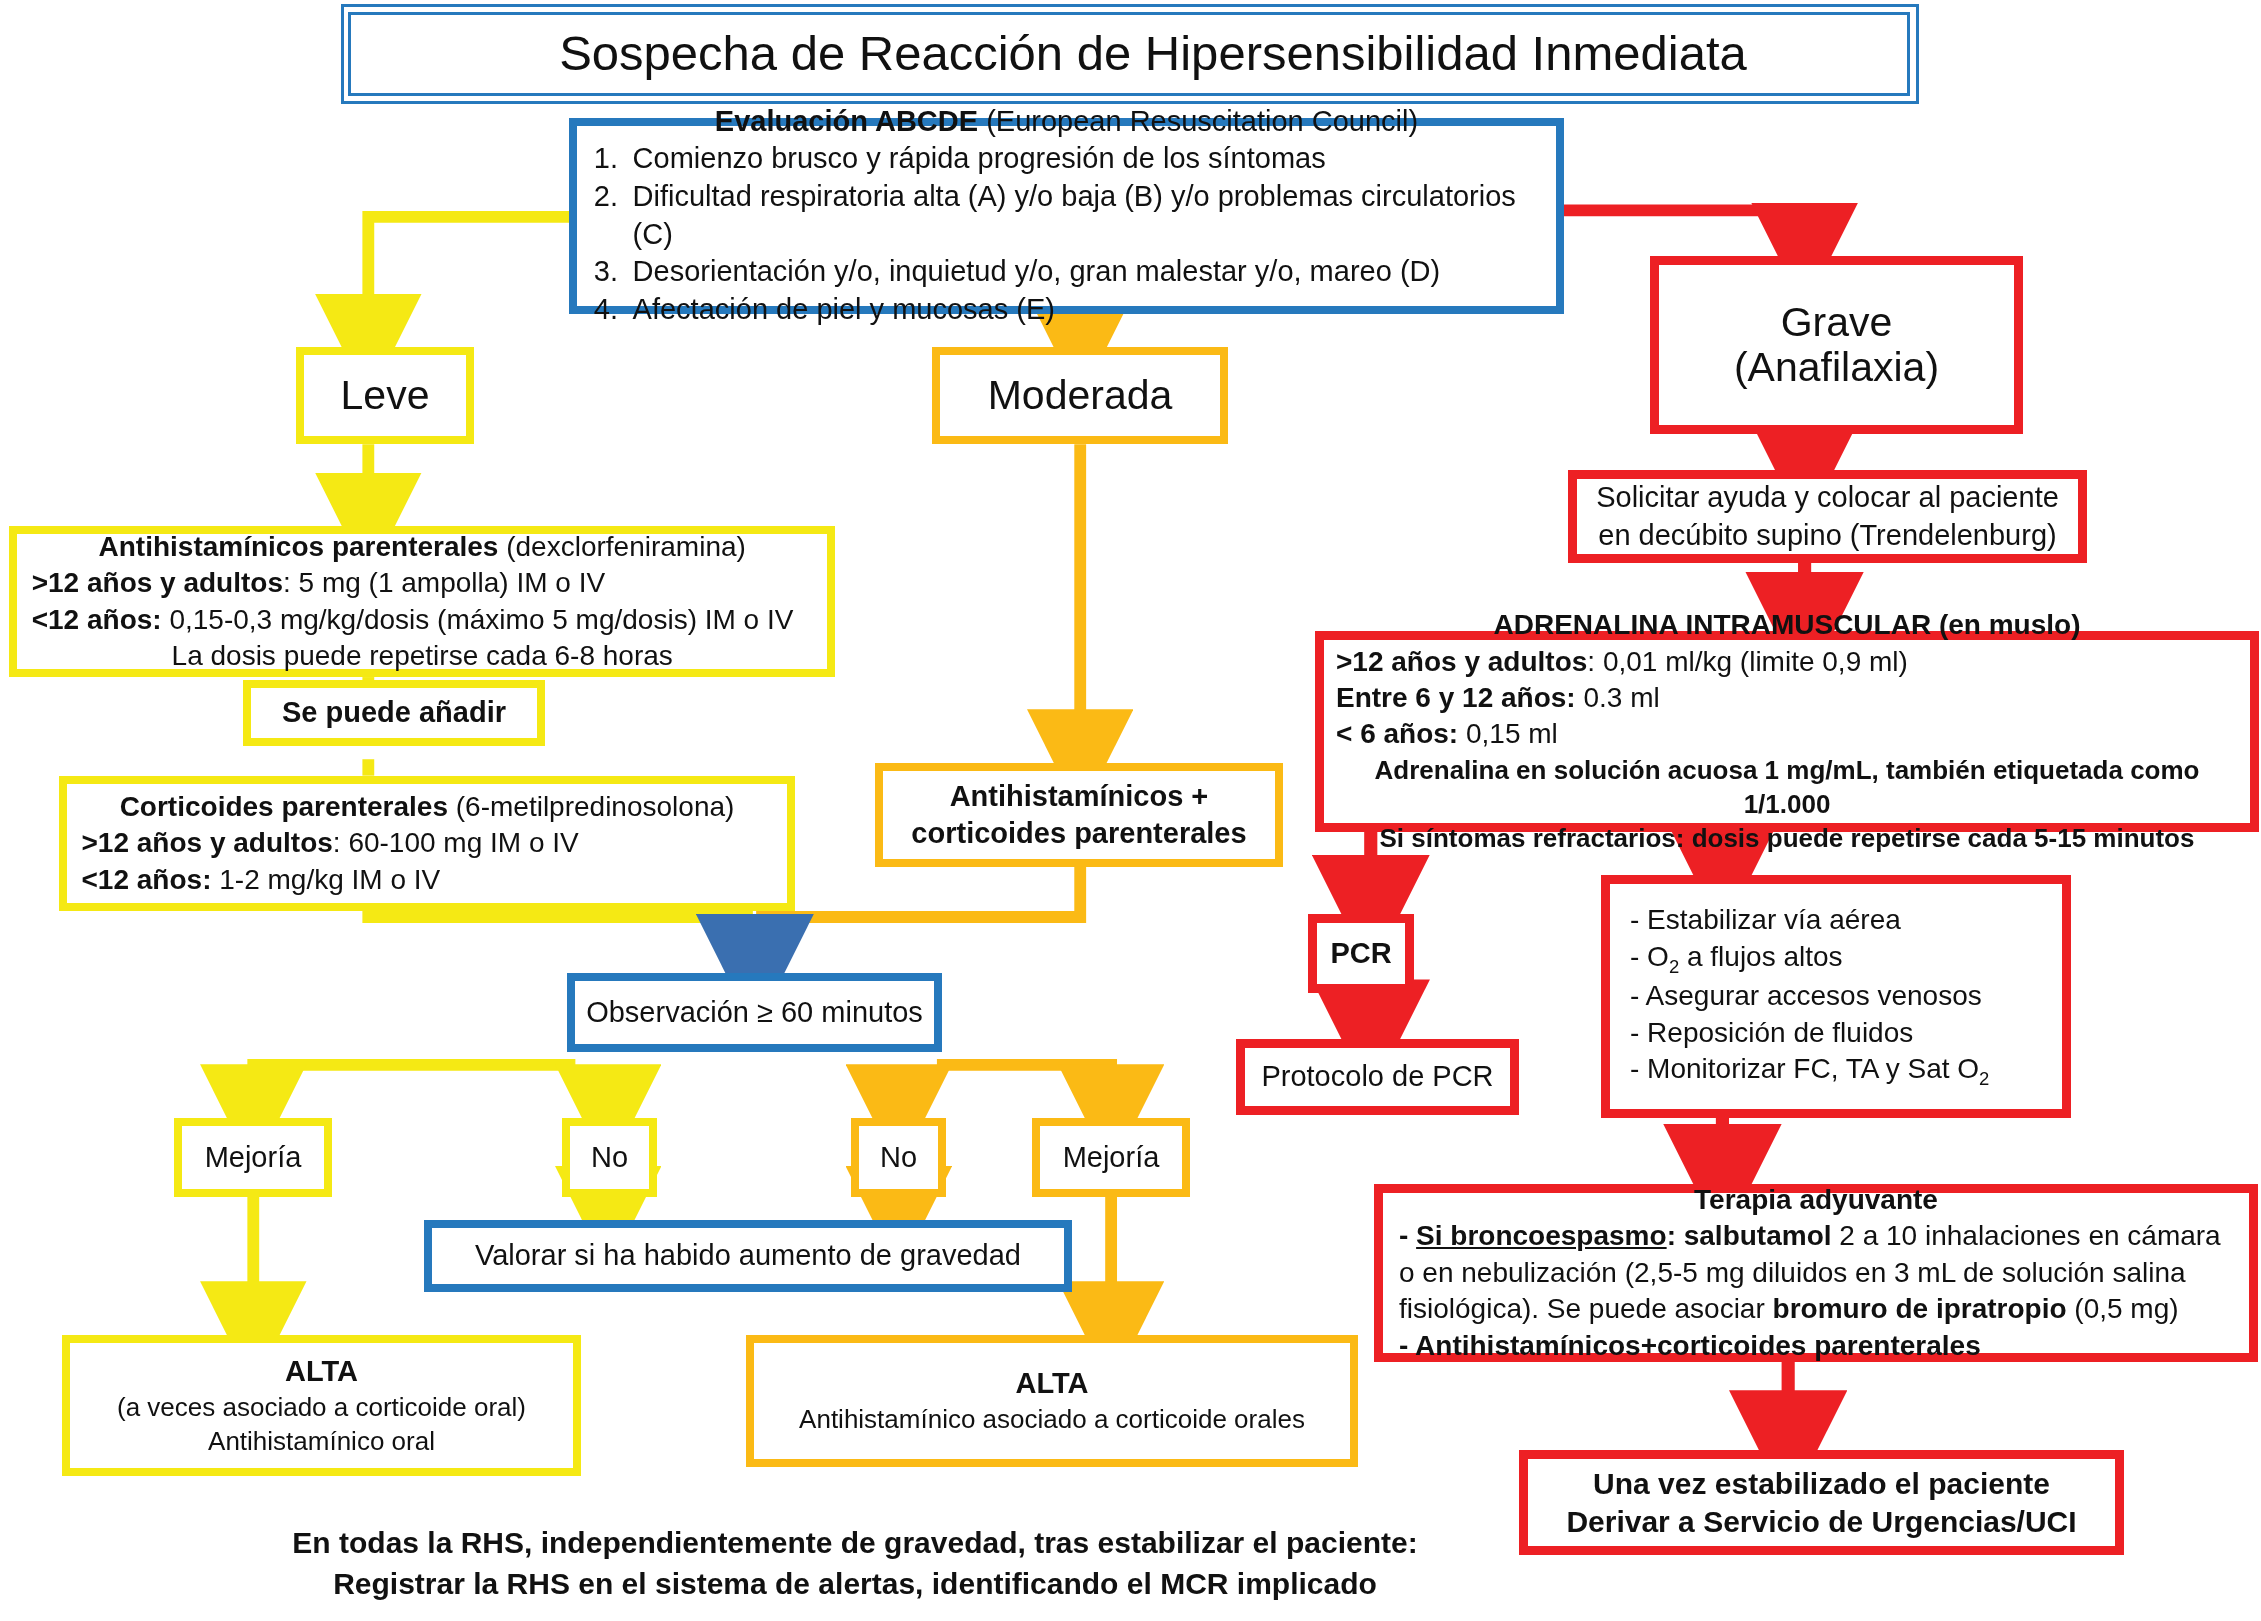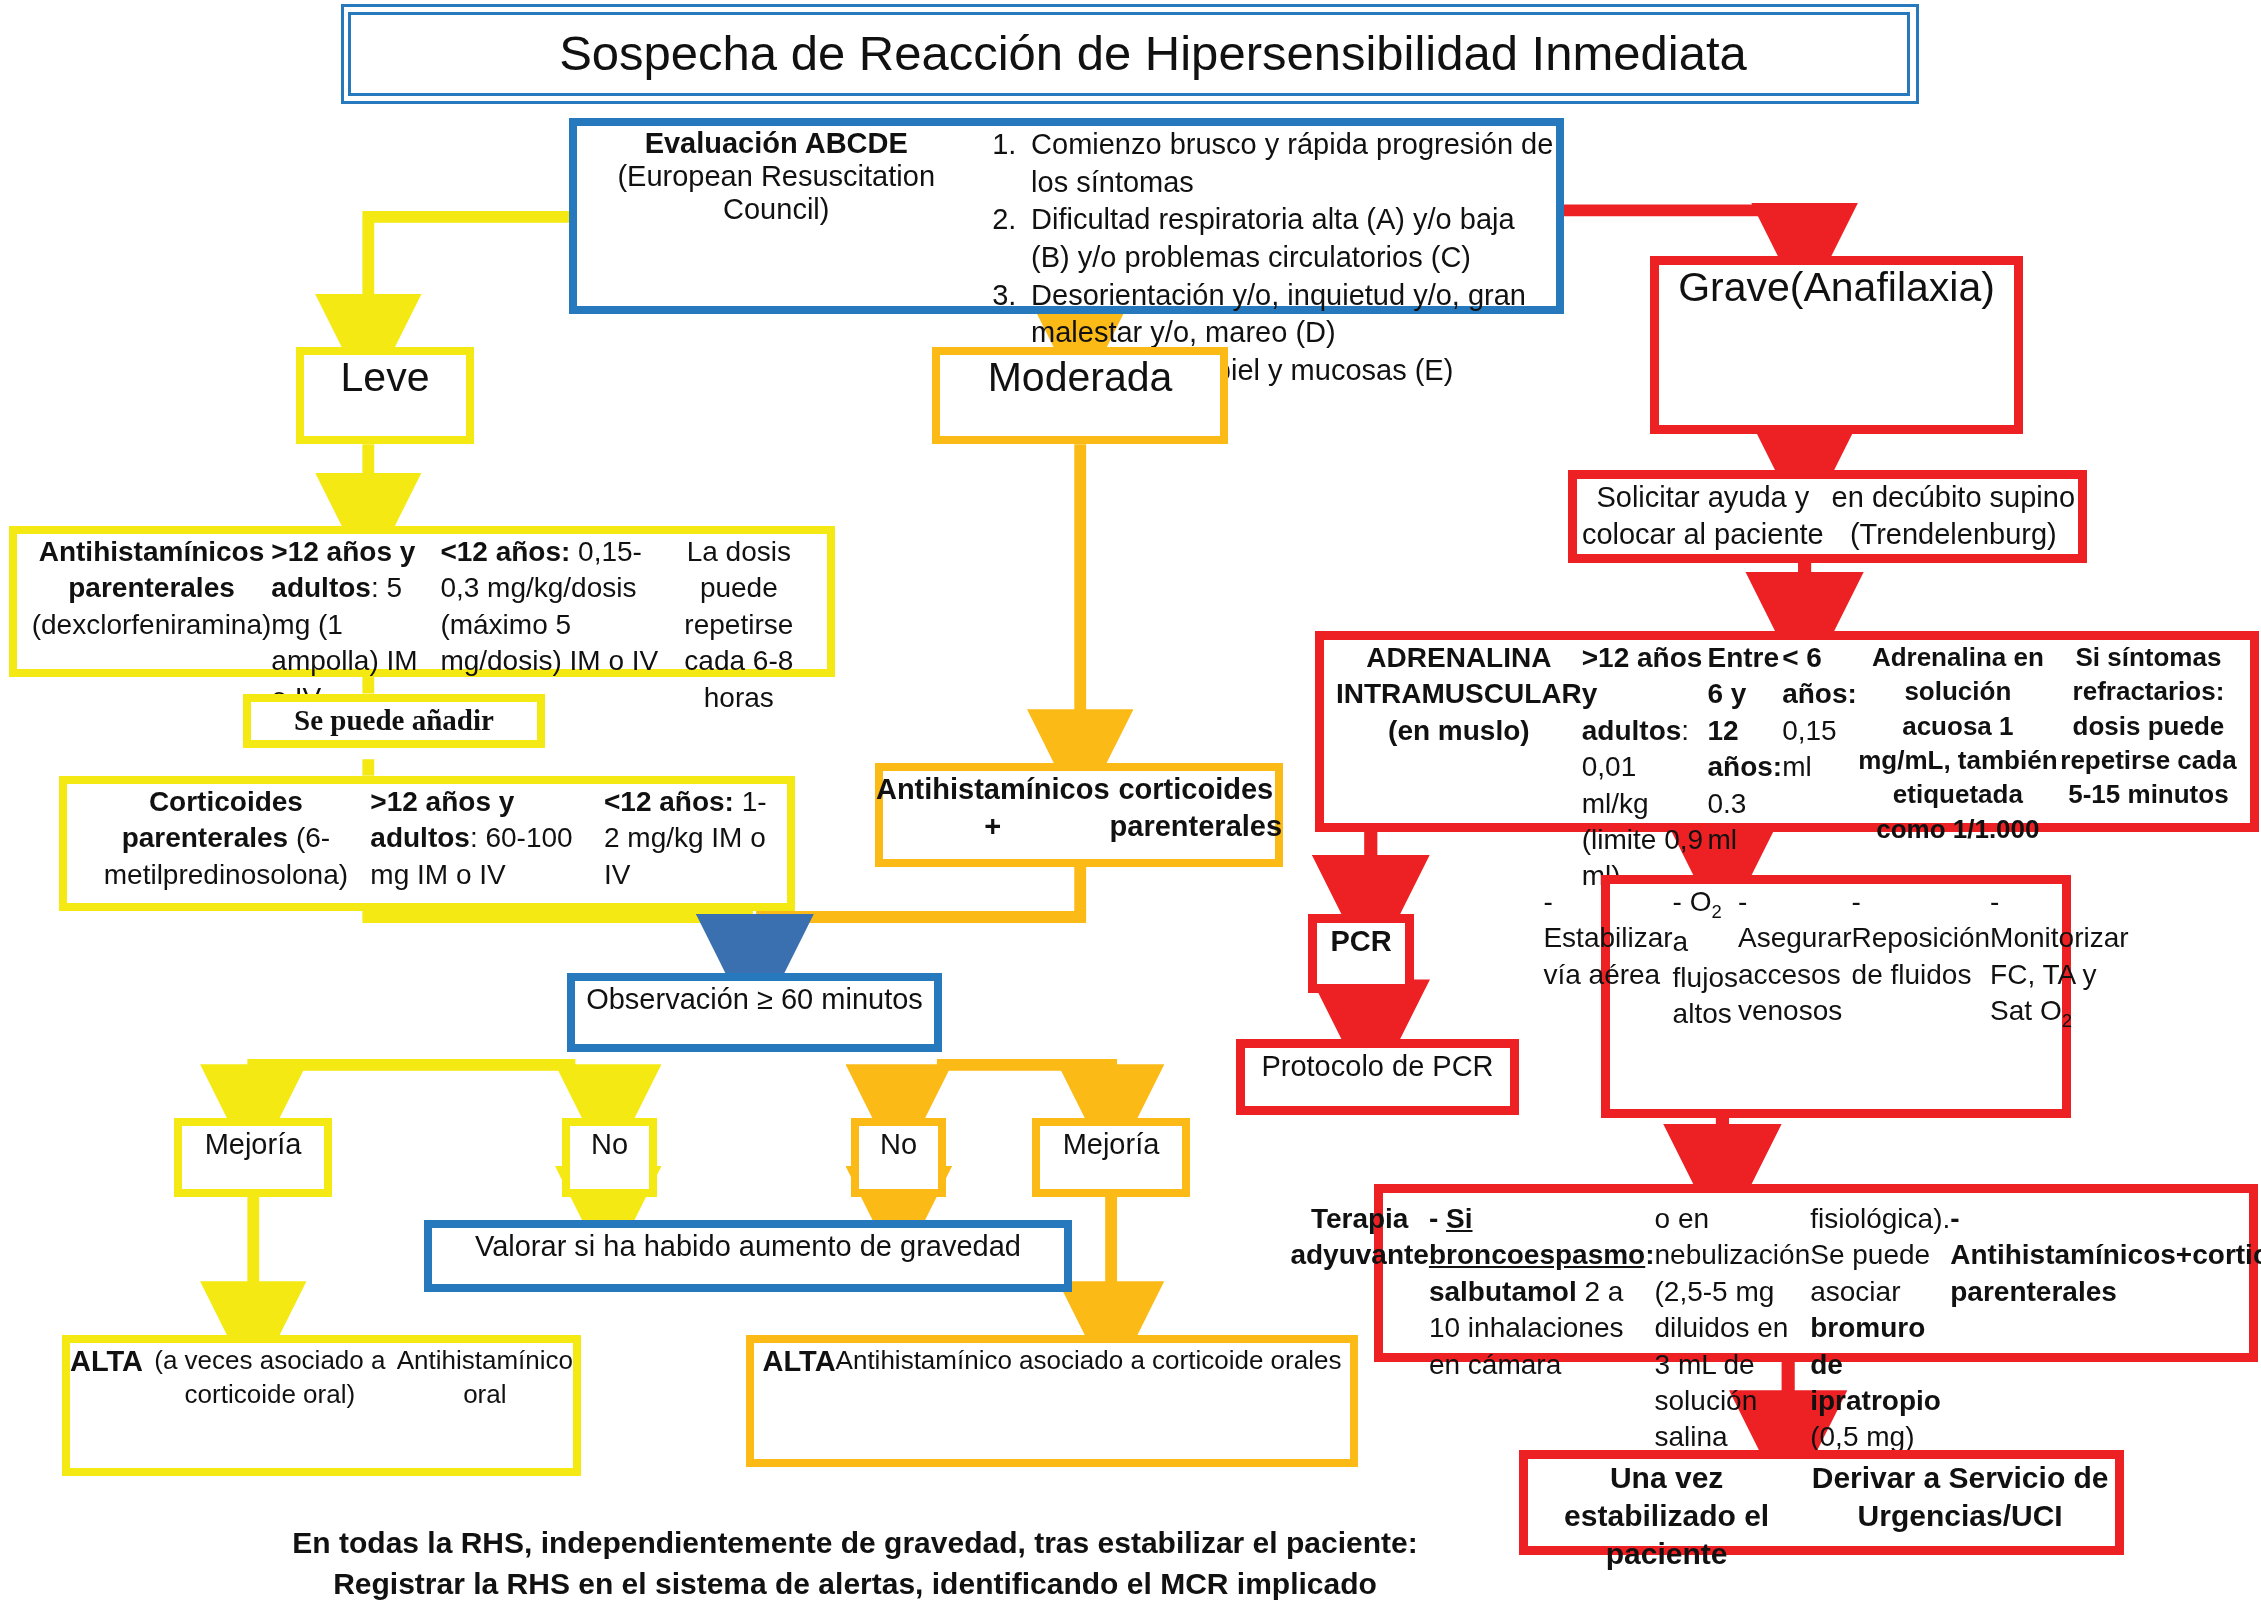--- a/index.html
+++ b/index.html
@@ -6,21 +6,21 @@
   html,body{margin:0;padding:0;background:#ffffff;}
   #root{
     position:relative;
     width:2261px;height:1621px;
     background:#ffffff;
     font-family:"Liberation Sans", sans-serif;
     overflow:hidden;
   }
   #wires{position:absolute;left:0;top:0;width:2261px;height:1621px;pointer-events:none;}
   .node{position:absolute;box-sizing:border-box;background:#ffffff;display:flex;
-        flex-direction:row;justify-content:center;}
+        flex-direction:column;justify-content:center;}
   .bYel{border:8.5px solid #F5E914;}
   .bOra{border:8.5px solid #FBBA15;}
   .bRed{border:9.2px solid #ED2024;}
   .bBlu{border:8.5px solid #2679BD;}
   .ttl{position:absolute;box-sizing:border-box;border:3.3px solid #2679BD;background:#fff;}
   .ttl2{position:absolute;box-sizing:border-box;border:3.3px solid #2679BD;background:#fff;
         display:flex;align-items:center;justify-content:center;padding-left:48px;}
   .big{font-size:49px;font-weight:400;color:#111;text-align:center;line-height:1.05;}
   .sev{font-size:41px;color:#111;text-align:center;line-height:1.1;}
   .t40{font-size:26px;color:#111;line-height:1.32;}
@@ -194,21 +194,21 @@
     </div>
     <div class="lft t42">
       <b>&gt;12 años y adultos</b><span>: 5 mg (1 ampolla) IM o IV</span>
     </div>
     <div class="lft t42">
       <b>&lt;12 años:</b><span> 0,15-0,3 mg/kg/dosis (máximo 5 mg/dosis) IM o IV</span>
     </div>
     <div class="ctr t42">La dosis puede repetirse cada 6-8 horas</div>
   </div>
 
-  <div class="node bYel" style="left:243px;top:694px;width:302px;height:54px;font-family:Liberation Serif, serif;">
+  <div class="node bYel" style="left:243px;top:680px;width:302px;height:66px;">
     <div class="ctr t44"><b>Se puede añadir</b></div>
   </div>
 
   <div class="node bYel" style="left:59px;top:776px;width:736px;height:135px;padding:0 14.5px;">
     <div class="ctr t42">
       <b>Corticoides parenterales </b><span>(6-metilpredinosolona)</span>
     </div>
     <div class="lft t42">
       <b>&gt;12 años y adultos</b><span>: 60-100 mg IM o IV</span>
     </div>

